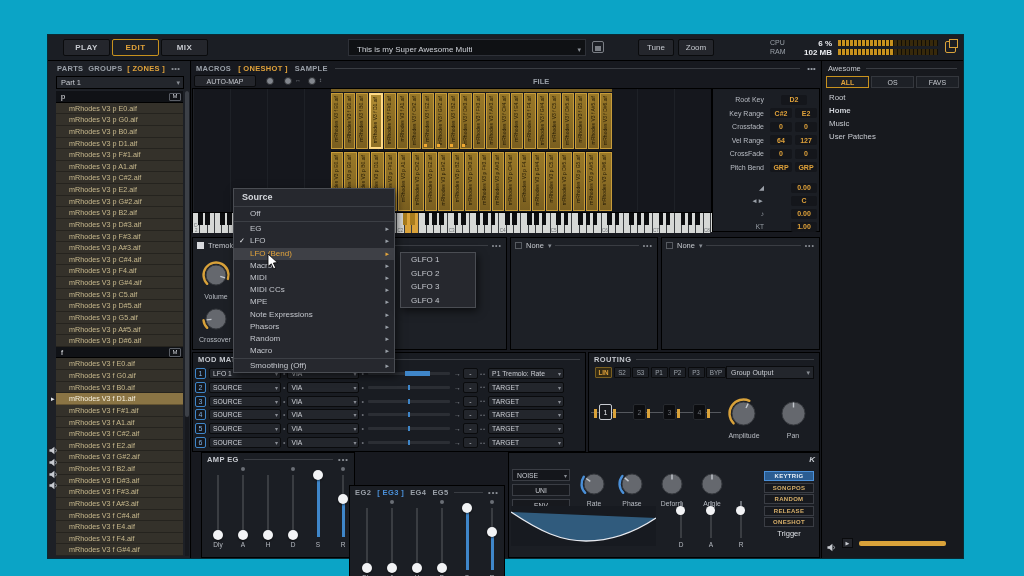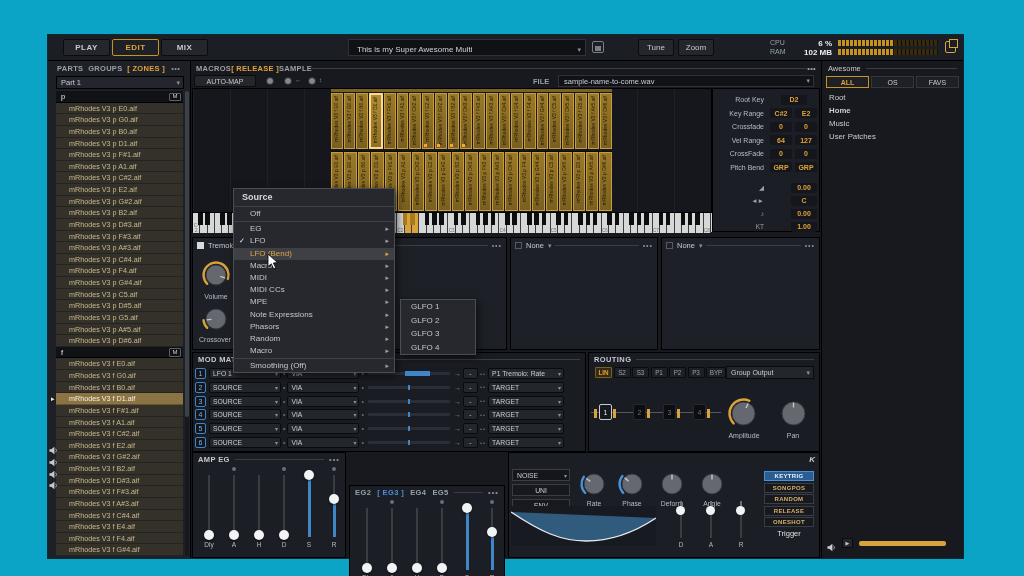--- a/index.html
+++ b/index.html
@@ -42,21 +42,21 @@
          border-bottom:1px solid #000;}
   .ghead .mbox{position:absolute;right:2px;top:1.5px;width:12px;height:8.5px;border:1px solid #5a5e66;color:#c9ccd2;font-size:6px;
          display:flex;align-items:center;justify-content:center;border-radius:1px;}
   .sb-scroll{position:absolute;right:1px;top:30px;width:4px;height:465px;background:#17191e;}
   .sb-scroll::after{content:"";position:absolute;left:0;top:0;width:4px;height:70%;background:#3c4047;border-radius:2px;}
   .gutter-sp{position:absolute;left:-47px;width:9px;height:9px;}
   .selmark{position:absolute;color:#e8eaee;font-size:7px;}
 
   
   #main{position:absolute;left:144px;top:26px;width:628px;height:497px;background:#17191f;}
-  .mn-tabs{position:absolute;left:4px;top:3px;right:4px;display:flex;align-items:center;font-size:7.5px;font-weight:bold;
+  .mn-tabs{position:absolute;left:4px;top:3px;right:4px;display:flex;align-items:center;gap:7px;font-size:7.5px;font-weight:bold;
            color:#9aa0a8;letter-spacing:.3px;}
   .mn-tabs .map{color:#e0a23a;}
   .mn-tabs .line{flex:1;height:1px;background:#3a3d43;}
   .mn-toolbar{position:absolute;left:0;top:14px;width:628px;height:13px;}
   .amap{position:absolute;left:2px;top:0;width:62px;height:12px;background:#24262c;border:1px solid #0a0b0d;color:#c6c9cf;
         font-size:7px;display:flex;align-items:center;justify-content:center;border-radius:2px;}
   .tknob{position:absolute;top:2px;width:8px;height:8px;border-radius:50%;background:#83878e;border:1px solid #2a2c30;}
   .tkarr{position:absolute;top:2px;font-size:6px;color:#8a8e95;}
   .filelbl{position:absolute;left:341px;top:2px;font-size:7.5px;font-weight:bold;color:#9aa0a8;}
   .filedd{position:absolute;left:366px;top:0;width:256px;height:12px;background:#101216;border:1px solid #2e3138;color:#c9ccd2;
@@ -182,21 +182,21 @@
   #ctxmenu{position:absolute;left:185px;top:153px;width:162px;background:#26282e;border:1px solid #4a4d53;z-index:50;
            box-shadow:2px 3px 8px rgba(0,0,0,.6);}
   .mtitle{height:16px;line-height:16px;padding-left:8px;color:#d4d7dc;font-size:9px;font-weight:bold;}
   .msep{height:1px;background:#3c3f45;margin:1px 0;}
   .mitem{position:relative;height:12.2px;line-height:12.2px;padding-left:16px;color:#c4c7cd;font-size:8px;white-space:nowrap;}
   .mitem .chk{position:absolute;left:5px;font-size:7px;color:#e8eaee;}
   .mitem .arr{position:absolute;right:5px;color:#9aa0a8;font-size:7px;}
   .mitem.hl{background:#3e4046;color:#e3a43c;}
   .mitem.hl .arr{color:#e3a43c;}
   #submenu{position:absolute;left:352px;top:217px;width:76px;background:#26282e;border:1px solid #4a4d53;z-index:51;
-           box-shadow:2px 3px 8px rgba(0,0,0,.6);margin-top:47px;}
+           box-shadow:2px 3px 8px rgba(0,0,0,.6);}
   .smitem{height:13.5px;line-height:13.5px;padding-left:10px;color:#c4c7cd;font-size:8px;}
   #cursor{position:absolute;left:219px;top:218px;z-index:60;}
   .wavewrap{position:absolute;left:2px;top:53px;}
 </style>
 </head>
 <body>
 
 <div class="stage">
   <div class="app" id="app">
 
@@ -276,37 +276,33 @@
           <div class="frow">mRhodes V3 f E4.aif</div>
           <div class="frow">mRhodes V3 f F4.aif</div>
           <div class="frow">mRhodes V3 f G#4.aif</div>
         </div>
       <div class="sb-scroll"></div>
     </div>
 
     <div id="main">
       <div class="mn-tabs">
         <span>MACROS</span>
-        <span class="map">[ RELEASE ]</span>
+        <span class="map">[ ONESHOT ]</span>
         <span>SAMPLE</span>
         <span class="line"></span>
         <span class="dots">•••</span>
       </div>
       <div class="mn-toolbar">
         <div class="amap">AUTO-MAP</div>
         <div class="tknob" style="left:74px;"></div>
         <div class="tknob" style="left:92px;"></div>
         <span class="tkarr" style="left:103px;">↔</span>
         <div class="tknob" style="left:116px;"></div>
         <span class="tkarr" style="left:127px;">↕</span>
         <span class="filelbl">FILE</span>
-        <div class="filedd">
-          <span>sample-name-to-come.wav</span>
-            <i>▾</i>
-        </div>
       </div>
 
       <div id="map-area">
         <div class="ovbar"></div>
         <div class="zrow" id="zones-top">
             <div class="zone">
               <span>mRhodes V3 f E0.aif</span>
             </div>
             <div class="zone">
               <span>mRhodes V3 f G0.aif</span>
@@ -881,21 +877,21 @@
               <line x1="19.035709570444197" y1="11.062153277780101" x2="21.148800879147693" y2="6.53061434259685" stroke="#c3c7cd" stroke-width="1.4"></line>
             </svg></div>
         <div class="klab" style="left:126px;top:79px;width:58px;">Amplitude</div>
         <div class="knb" id="knob-pan" style="left:188px;top:44px;"><svg width="33" height="33" viewBox="0 0 33 33">
               <circle cx="16.5" cy="16.5" r="11.5" fill="#65686e" stroke="#35383d"></circle>
               <line x1="16.5" y1="10.5" x2="16.5" y2="5.5" stroke="#c3c7cd" stroke-width="1.4"></line>
             </svg></div>
         <div class="klab" style="left:176px;top:79px;width:56px;">Pan</div>
       </div>
 
-      <div class="bpanel" style="left:0;width:154px;" id="ampeg">
+      <div class="bpanel" style="left:9px;width:154px;" id="ampeg">
         <div class="ptitle">
             <span>AMP EG</span>
             <span class="line"></span>
             <span class="dots">•••</span>
           </div>
         <div id="ampeg-sliders">
             <div class="vslider" style="left: 6px; top: 22px;">
               <div class="vtrack"></div>
               <div class="vfill" style="top: 60.14px; height: 1.86px;"></div>
               <div class="vhandle" style="top: 55.14px;"></div>

